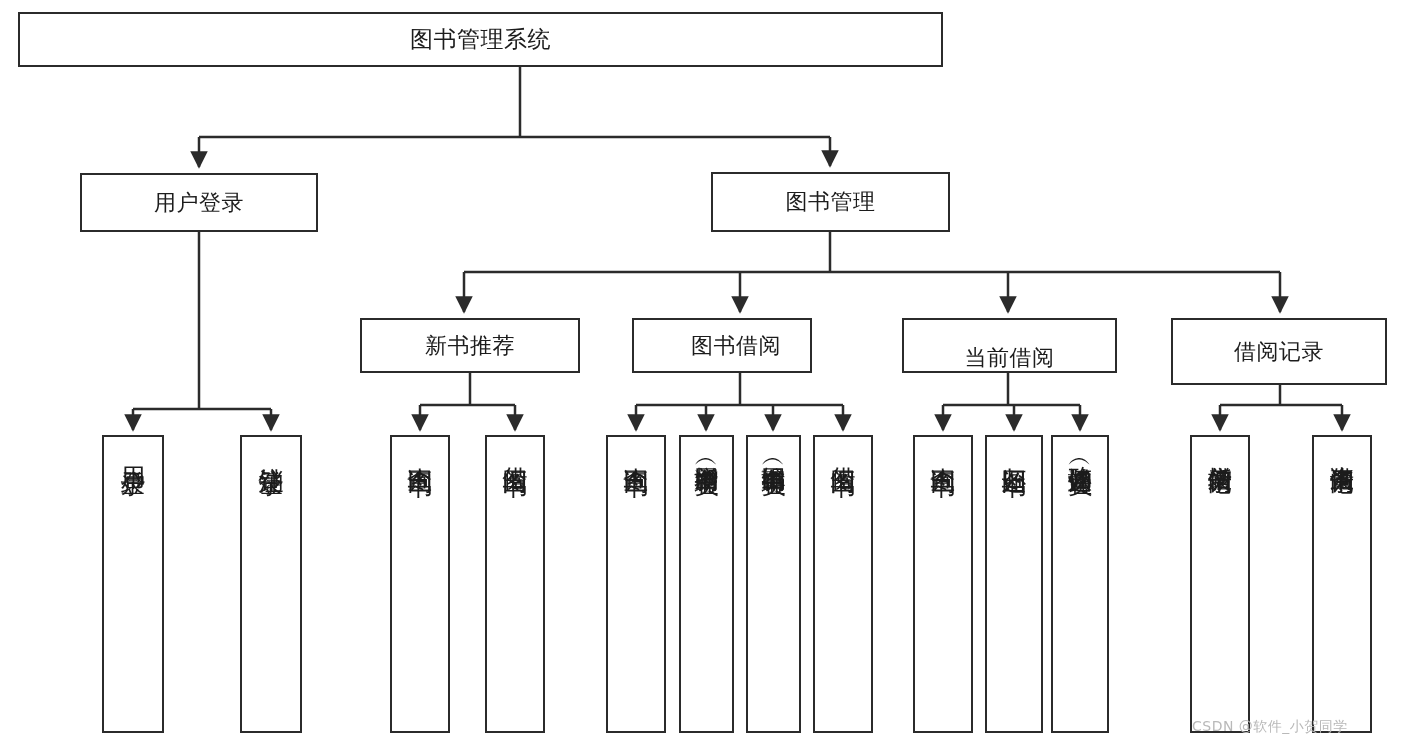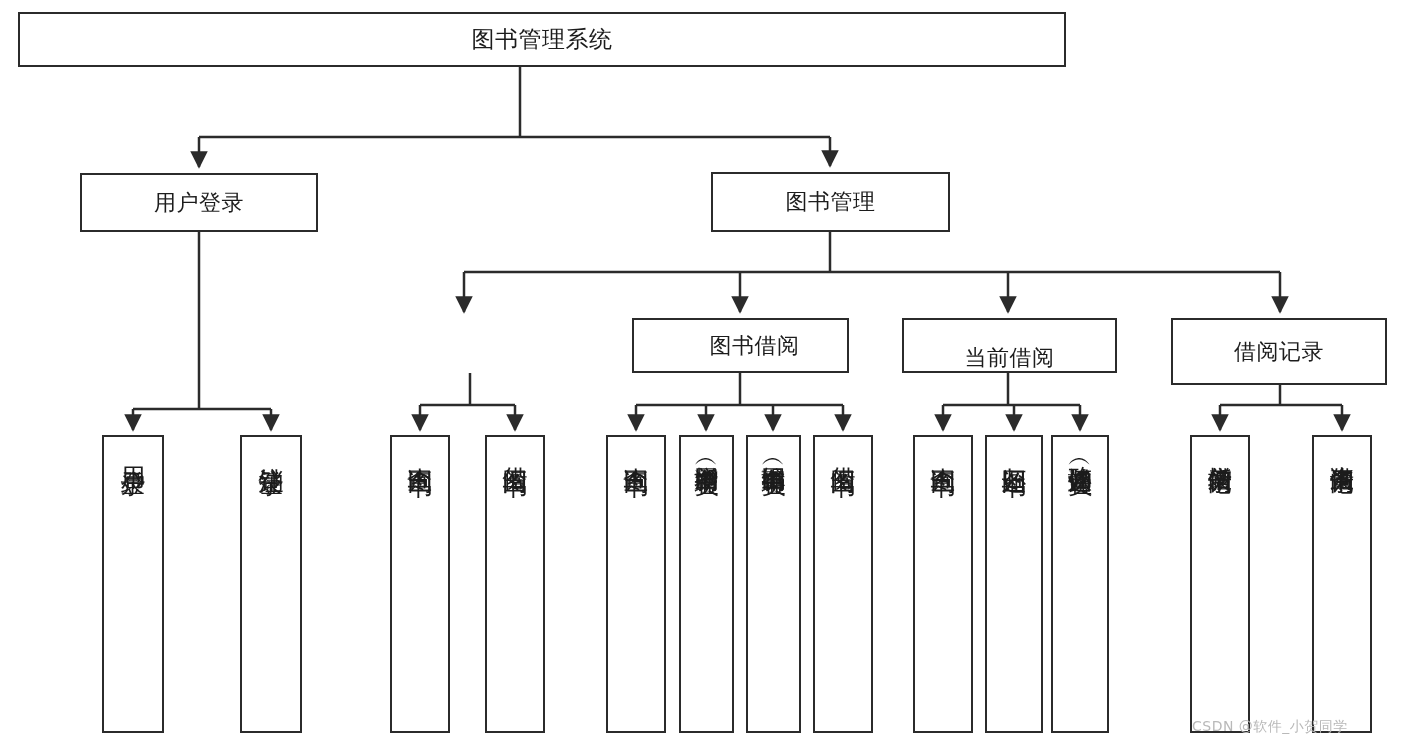--- a/index.html
+++ b/index.html
@@ -125,34 +125,37 @@
       <path d="M 1014 405 L 1014 430" marker-end="url(#arrow)"></path>
       <path d="M 1080 405 L 1080 430" marker-end="url(#arrow)"></path>
 
       <path d="M 1280 373 L 1280 405"></path>
       <path d="M 1220 405 L 1342 405"></path>
       <path d="M 1220 405 L 1220 430" marker-end="url(#arrow)"></path>
       <path d="M 1342 405 L 1342 430" marker-end="url(#arrow)"></path>
     </g>
   </svg>
 
-  <div class="node horiz root" style="left:18px; top:12px; width:1048px; height:55px;">
+  <div class="node horiz root" style="left:18px; top:12px; width:925px; height:55px;">
     <span class="lbl">图书管理系统</span>
   </div>
 
   <div class="node horiz" style="left:80px; top:173px; width:238px; height:59px;">
     <span class="lbl">用户登录</span>
   </div>
 
   <div class="node horiz" style="left:711px; top:172px; width:239px; height:60px;">
     <span class="lbl">图书管理</span>
   </div>
 
-
-  <div class="node horiz" style="left:632px; top:318px; width:217px; height:55px;padding-left:28px;">
+  <div class="node horiz" style="left:360px; top:318px; width:220px; height:55px;">
+    <span class="lbl">新书推荐</span>
+  </div>
+
+  <div class="node horiz" style="left:632px; top:318px; width:180px; height:55px;padding-left:28px;">
     <span class="lbl">图书借阅</span>
   </div>
 
   <div class="node horiz" style="left:902px; top:318px; width:215px; height:55px;align-items:flex-end;">
     <span class="lbl">当前借阅</span>
   </div>
 
   <div class="node horiz" style="left:1171px; top:318px; width:216px; height:67px;font-family:Liberation Serif, serif;">
     <span class="lbl">借阅记录</span>
   </div>

